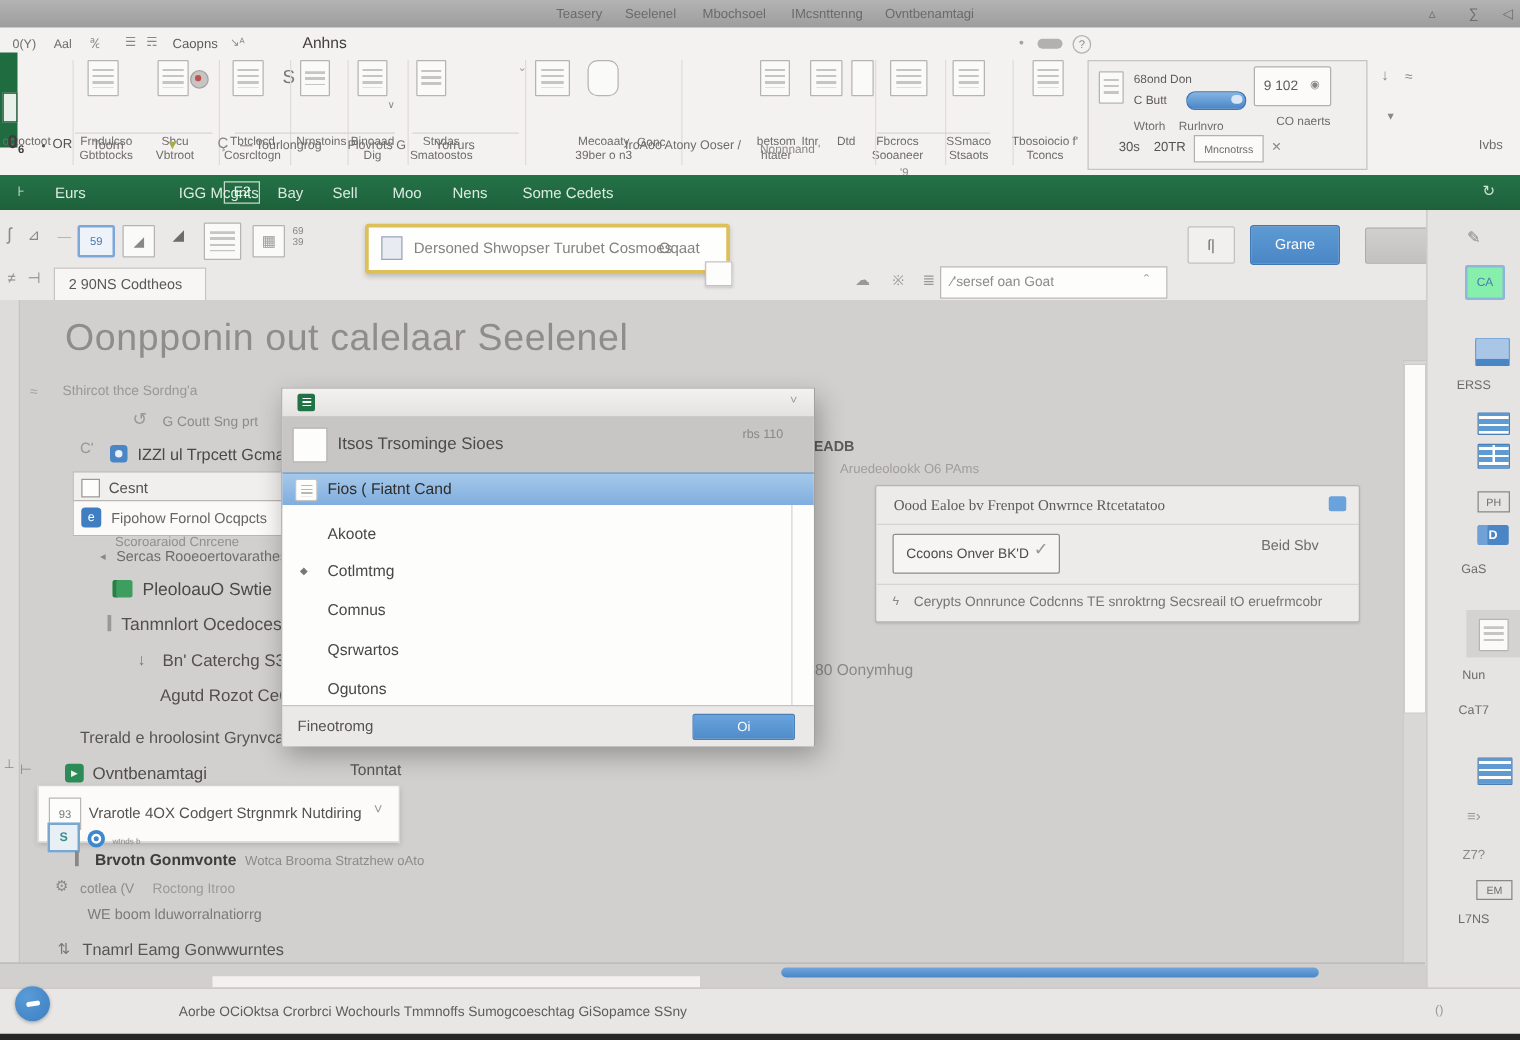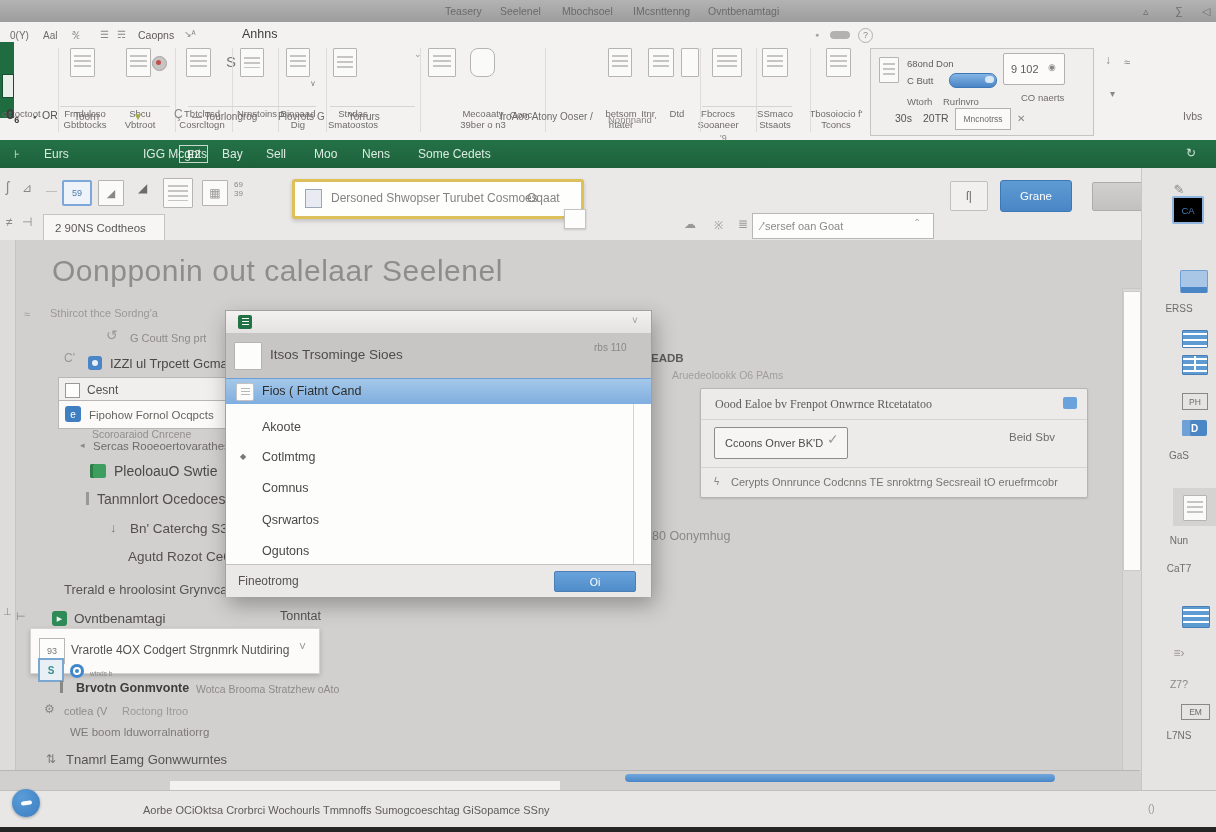--- a/index.html
+++ b/index.html
@@ -412,21 +412,21 @@
       </div>
     </div>
   </div>
 
   <div class="abs" style="left:1122px;top:288px;width:18px;height:484px;background:#dad8d6;border:1px solid #c9c7c5;">
     <div class="abs" style="left:0;top:2px;width:16px;height:278px;background:#fcfbfa;border:1px solid #cdcbc9;border-radius:1px;"></div>
   </div>
 
   <div class="abs" style="left:1141px;top:168px;width:75px;height:659px;background:#e6e4e2;border-left:1px solid #c8c6c4;"></div>
   <span class="railtx" style="top:182px;font-size:13px;color:#8a8886;">✎</span>
-  <div class="abs ctr" style="left:1172px;top:196px;width:28px;height:24px;border:2px solid #8fb4dd;background:#000000;border-radius:2px;">
+  <div class="abs ctr" style="left:1172px;top:212px;width:28px;height:24px;border:2px solid #8fb4dd;background:#86efac;border-radius:2px;">
     <span style="font-size:9.5px;color:#4a7ab0;">CA</span>
   </div>
   <div class="abs" style="left:1180px;top:270px;width:26px;height:16px;background:#a9c6e6;border:1px solid #6d9fd4;border-bottom:6px solid #4a86c6;border-radius:2px;"></div>
   <span class="railtx" style="top:303px;">ERSS</span>
   <div class="abs bluebit" style="left:1182px;top:330px;width:24px;height:16px;"></div>
   <div class="abs bluebit" style="left:1182px;top:355px;width:24px;height:18px;">
       <div class="abs" style="left:11px;top:0;width:2px;height:16px;background:#fff;"></div>
     </div>
   <div class="abs ctr" style="left:1182px;top:393px;width:24px;height:15px;border:1px solid #8a8886;">
     <span style="font-size:8.5px;color:#6e6c6a;">PH</span>

